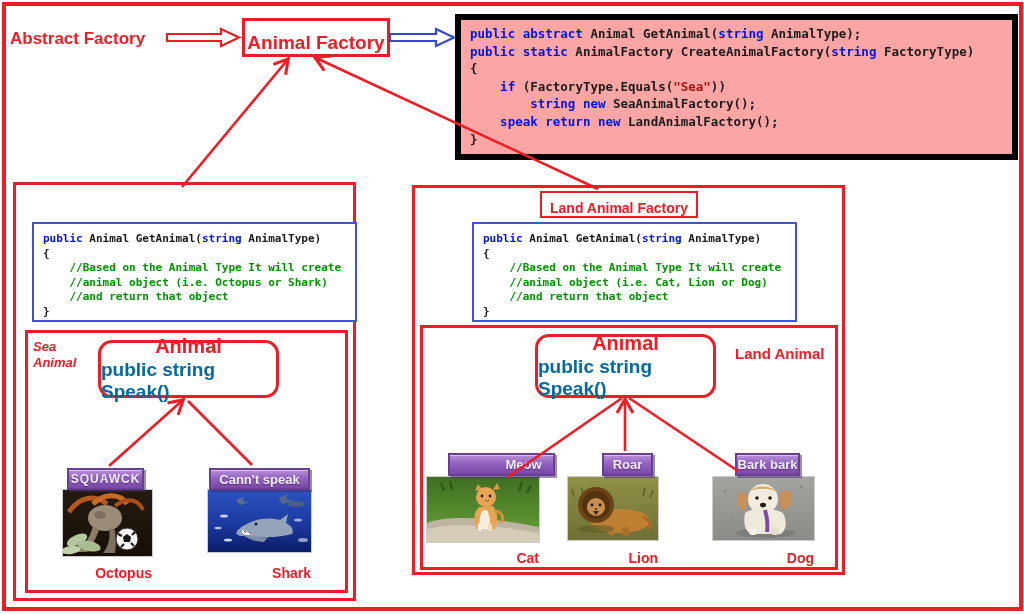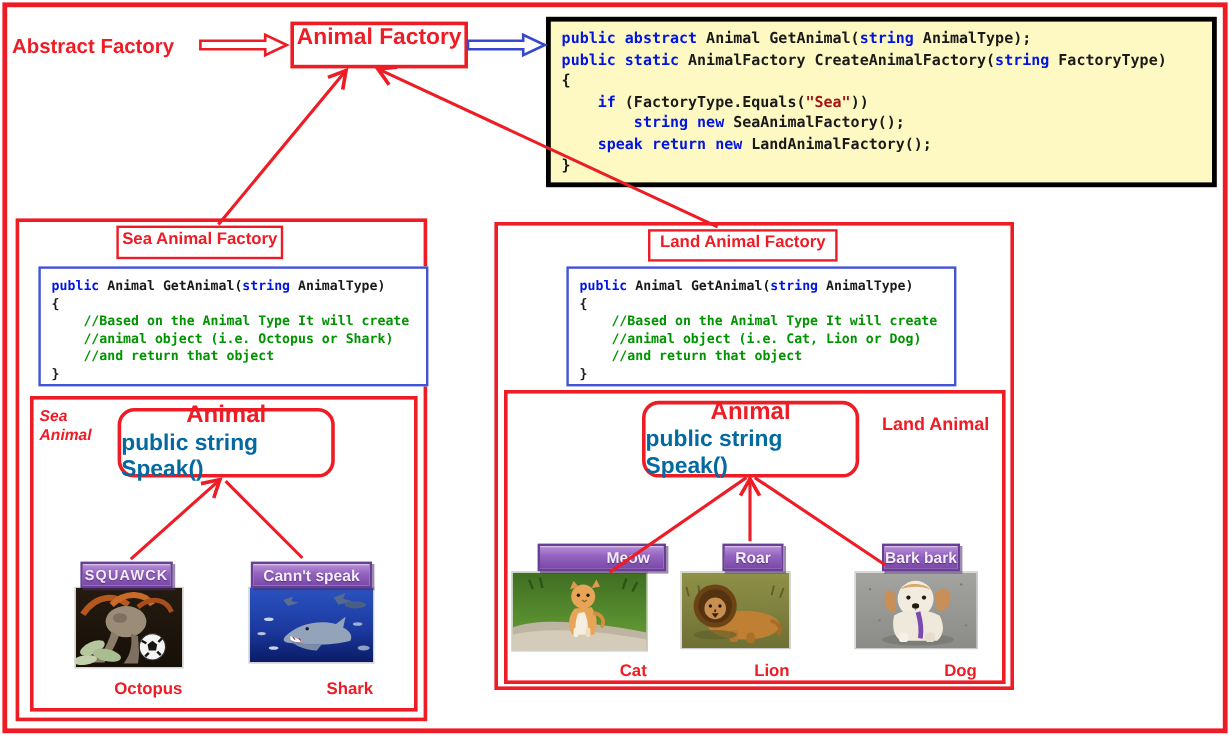--- a/index.html
+++ b/index.html
@@ -4,24 +4,24 @@
 <style>
   html,body{margin:0;padding:0;background:#ffffff;}
   #canvas{
     position:relative;width:1024px;height:614px;background:#ffffff;
     font-family:"Liberation Sans",sans-serif;overflow:hidden;
   }
   .abs{position:absolute;}
   .outer-frame{left:2px;top:2px;width:1013px;height:601px;border:4px solid #ee1c25;}
   .red-box{border:3px solid #ee1c25;background:#ffffff;}
   .red-box-2{border:2px solid #ee1c25;background:#ffffff;}
-  .blue-box{border:4px solid #000000;background:#fef9c3;}
+  .blue-box{border:6px solid #000000;background:#fca5a5;}
   .blue-box-2{border:2px solid #4353d8;background:#ffffff;}
   .red-text{color:#ee1c25;font-weight:bold;}
-  .center-flex{display:flex;align-items:flex-start;justify-content:center;}
+  .center-flex{display:flex;align-items:flex-end;justify-content:center;}
   .code{font-family:"DejaVu Sans Mono",monospace;font-weight:bold;color:#000;}
   .code-line{white-space:pre;}
   .tok-kw{color:#0016e0;}
   .tok-pl{color:#1a1a1a;}
   .tok-cm{color:#009400;}
   .tok-st{color:#a31515;}
   .main-code{font-size:12.5px;line-height:17.6px;padding:5px 0 0 9px;}
   .sub-code{font-size:11px;line-height:14.6px;padding:8px 0 0 9px;}
   .class-box{border:3px solid #ee1c25;border-radius:14px;background:#fff;
     display:flex;flex-direction:column;align-items:center;justify-content:center;gap:1px;}
@@ -57,23 +57,20 @@
       <div class="code-line"><span class="tok-kw">public static</span><span class="tok-pl"> AnimalFactory CreateAnimalFactory(</span><span class="tok-kw">string</span><span class="tok-pl"> FactoryType)</span></div>
       <div class="code-line"><span class="tok-pl">{</span></div>
       <div class="code-line"><span class="tok-pl">    </span><span class="tok-kw">if</span><span class="tok-pl"> (FactoryType.Equals(</span><span class="tok-st">"Sea"</span><span class="tok-pl">))</span></div>
       <div class="code-line"><span class="tok-pl">        </span><span class="tok-kw">string new</span><span class="tok-pl"> SeaAnimalFactory();</span></div>
       <div class="code-line"><span class="tok-pl">    </span><span class="tok-kw">speak return new</span><span class="tok-pl"> LandAnimalFactory();</span></div>
       <div class="code-line"><span class="tok-pl">}</span></div>
     </div>
 
   <div class="abs red-box" style="left:13px;top:182px;width:337px;height:413px;"></div>
 
-  <div class="abs red-box-2 center-flex" style="left:97px;top:188px;width:135px;height:24px;z-index:2;">
-    <span class="red-text" style="font-size:14px;">Sea Animal Factory</span>
-  </div>
 
   <div class="abs blue-box-2 code sub-code" style="left:32px;top:222px;width:312px;height:88px;z-index:2;">
       <div class="code-line"><span class="tok-kw">public</span><span class="tok-pl"> Animal GetAnimal(</span><span class="tok-kw">string</span><span class="tok-pl"> AnimalType)</span></div>
       <div class="code-line"><span class="tok-pl">{</span></div>
       <div class="code-line"><span class="tok-cm">    //Based on the Animal Type It will create</span></div>
       <div class="code-line"><span class="tok-cm">    //animal object (i.e. Octopus or Shark)</span></div>
       <div class="code-line"><span class="tok-cm">    //and return that object</span></div>
       <div class="code-line"><span class="tok-pl">}</span></div>
     </div>
 

